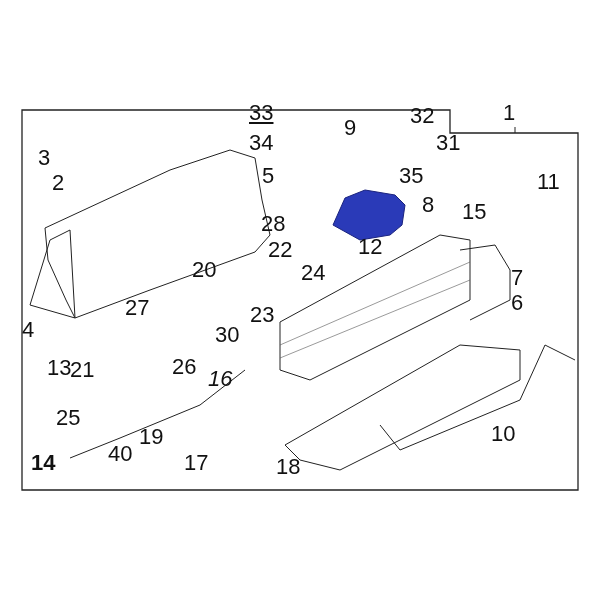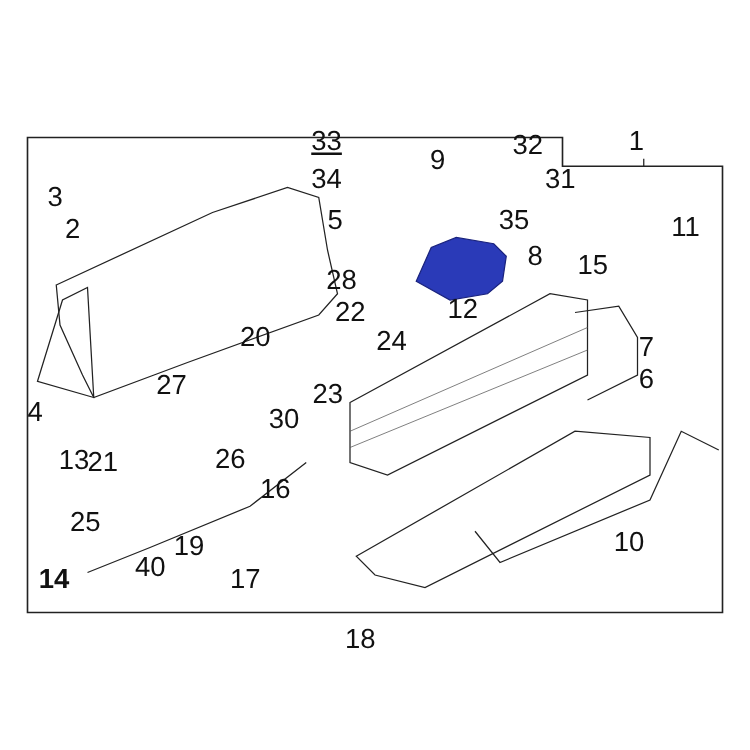--- a/index.html
+++ b/index.html
@@ -43,23 +43,23 @@
       <div class="callout" style="left: 511px; top: 292px;">6</div>
       <div class="callout" style="left: 511px; top: 267px;">7</div>
       <div class="callout" style="left: 422px; top: 194px;">8</div>
       <div class="callout" style="left: 344px; top: 117px;">9</div>
       <div class="callout" style="left: 491px; top: 423px;">10</div>
       <div class="callout" style="left: 537px; top: 171px;">11</div>
       <div class="callout" style="left: 358px; top: 236px;">12</div>
       <div class="callout" style="left: 22px; top: 357px; padding-left: 25px;">13</div>
       <div class="callout" style="left: 31px; top: 452px; font-weight: bold;">14</div>
       <div class="callout" style="left: 462px; top: 201px;">15</div>
-      <div class="callout" style="left: 208px; top: 380px;">16</div>
+      <div class="callout" style="left: 208px; top: 368px; font-style: italic;">16</div>
       <div class="callout" style="left: 184px; top: 452px;">17</div>
-      <div class="callout" style="left: 276px; top: 456px; margin-top: 44px;">18</div>
+      <div class="callout" style="left: 276px; top: 456px;">18</div>
       <div class="callout" style="left: 139px; top: 426px;">19</div>
       <div class="callout" style="left: 215px; top: 324px;">30</div>
       <div class="callout" style="left: 70px; top: 347px; margin-top: 12px;">21</div>
       <div class="callout" style="left: 268px; top: 239px;">22</div>
       <div class="callout" style="left: 250px; top: 304px;">23</div>
       <div class="callout" style="left: 301px; top: 262px;">24</div>
       <div class="callout" style="left: 56px; top: 407px;">25</div>
       <div class="callout" style="left: 172px; top: 356px;">26</div>
       <div class="callout" style="left: 125px; top: 297px;">27</div>
       <div class="callout" style="left: 261px; top: 213px;">28</div>

